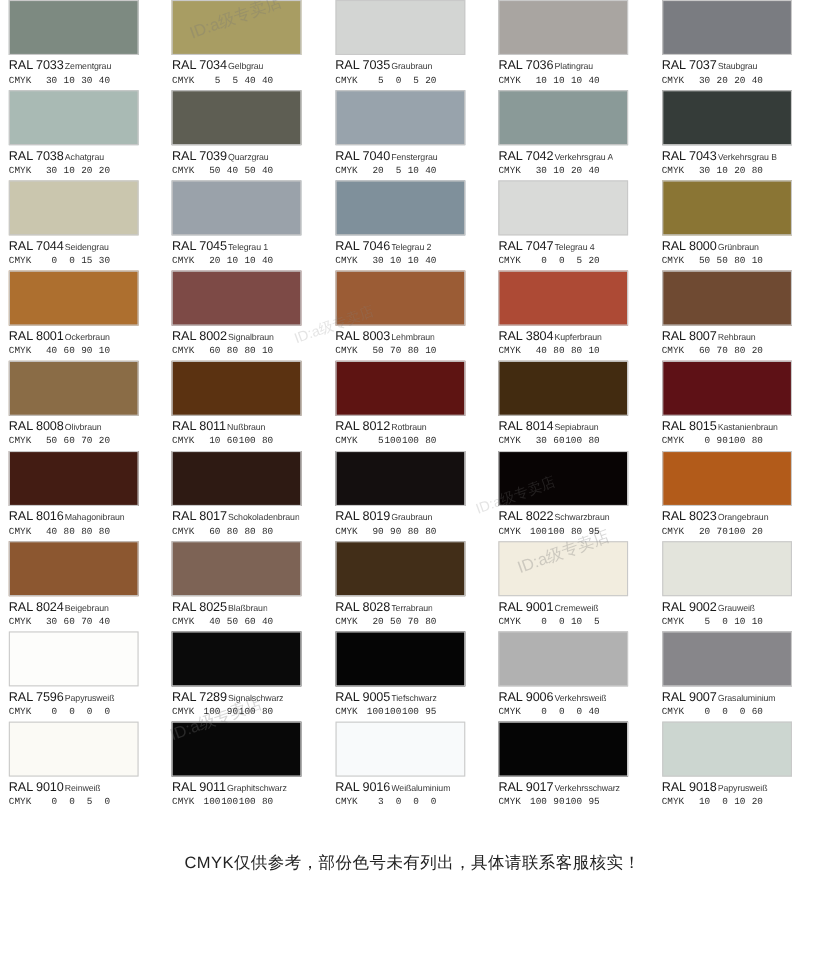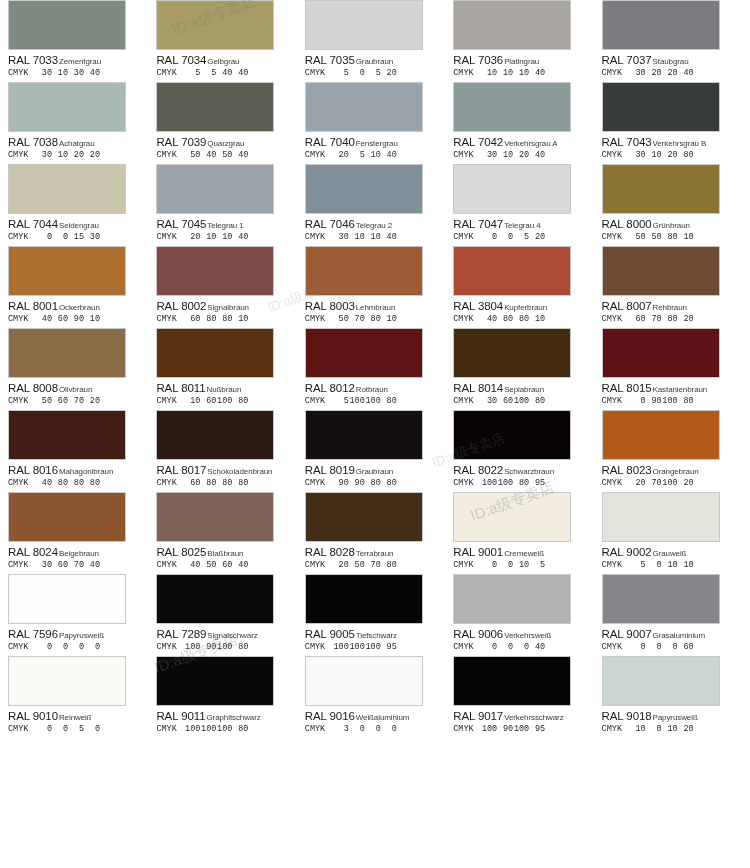--- a/index.html
+++ b/index.html
@@ -862,14 +862,15 @@
         </div>
       </div>
     </div>
 
   <div class="watermark wm-1">ID:a级专卖店</div>
   <div class="watermark wm-2">ID:a级专卖店</div>
   <div class="watermark wm-3">ID:a级专卖店</div>
   <div class="watermark wm-4">ID:a级专卖店</div>
   <div class="watermark wm-5">ID:a级专卖店</div>
 
+  <div id="footer-note">CMYK仅供参考，部份色号未有列出，具体请联系客服核实！</div>
 
 </div>
 
 </body></html>

